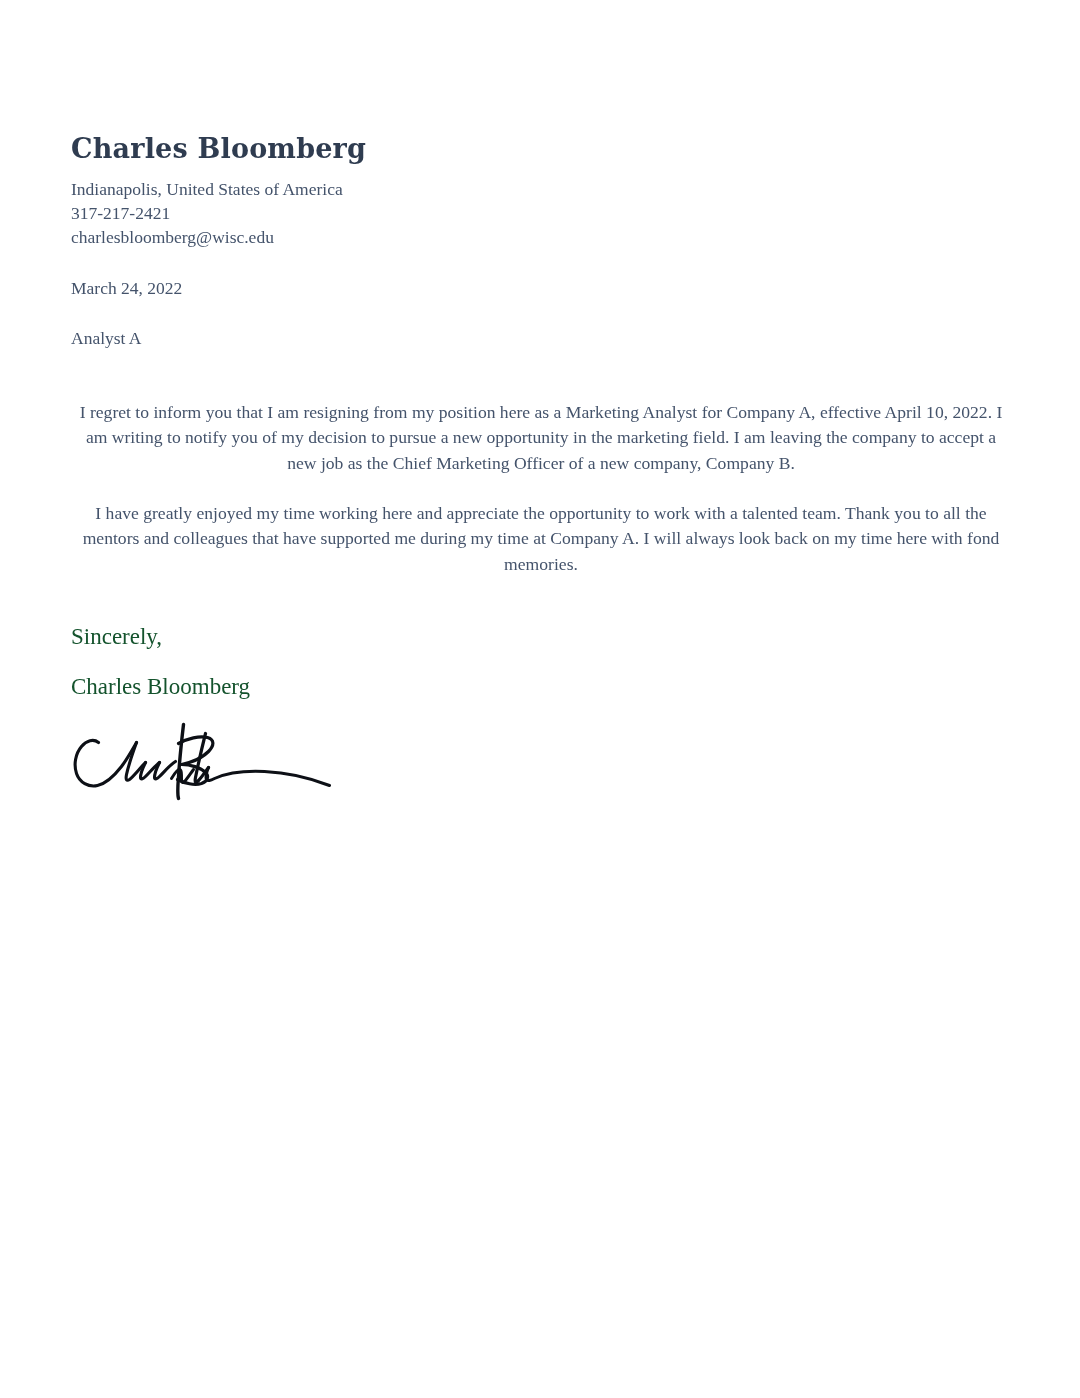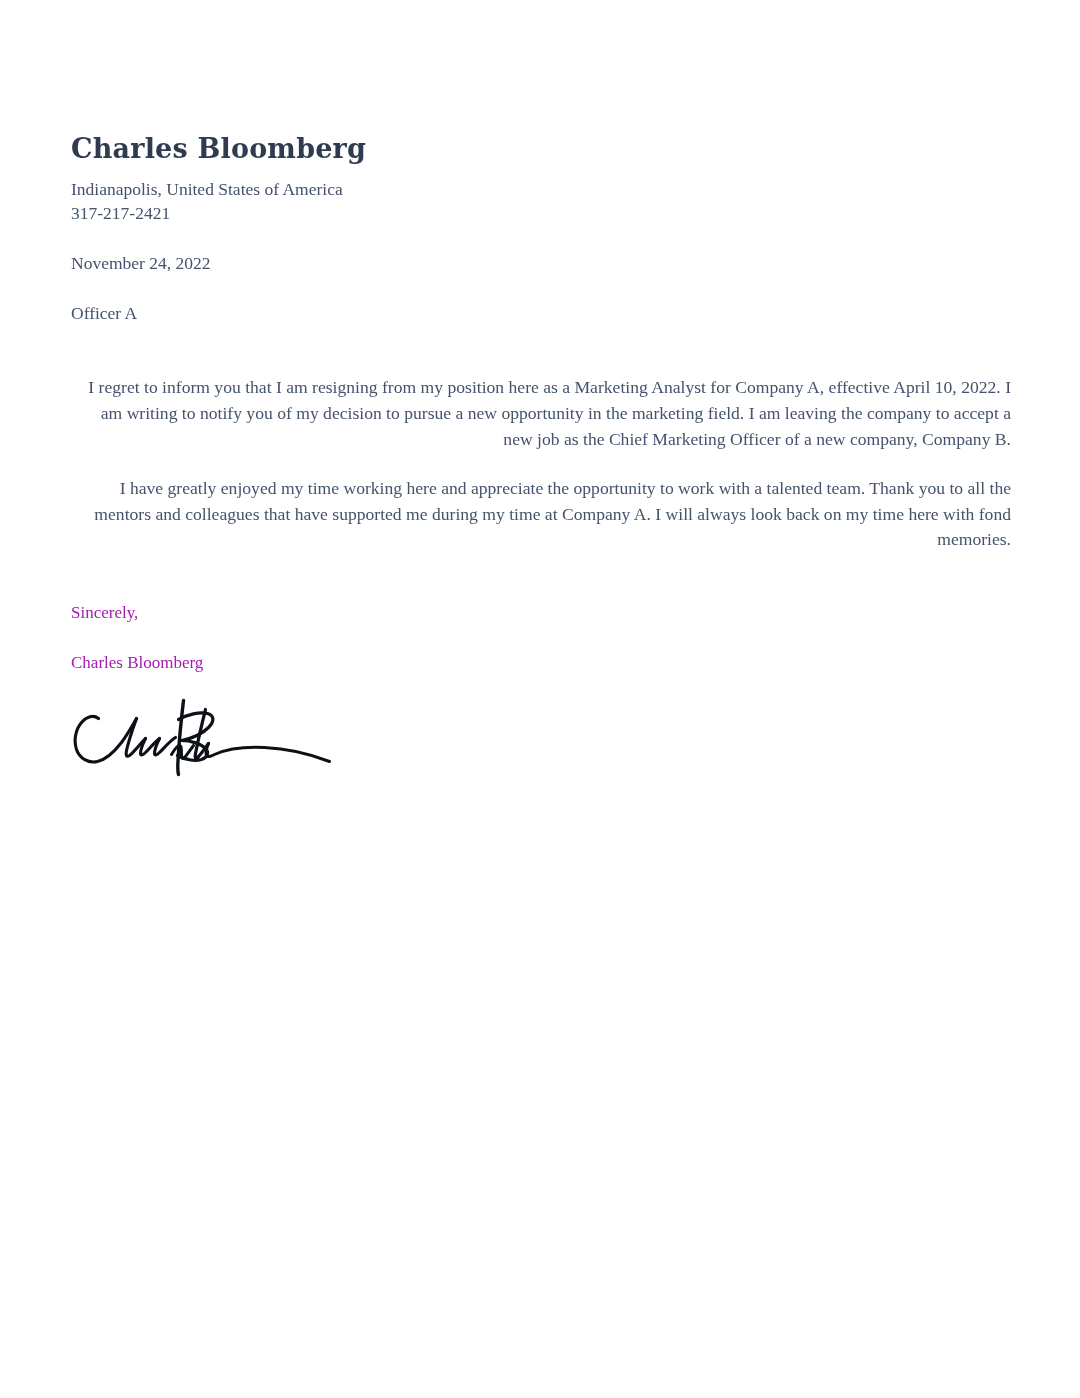--- a/index.html
+++ b/index.html
@@ -58,28 +58,28 @@
   .salutation {
     font-size: 17.5px;
     line-height: 24px;
     color: #44536b;
   }
   .body-para {
     font-size: 17.6px;
     line-height: 25.6px;
     color: #44536b;
     margin: 0;
-    text-align: right;
+    text-align: center;
     width: 940px;
   }
   .gap-para { height: 24px; }
   .closing-line {
-    font-size: 17px;
+    font-size: 23px;
     line-height: 24px;
-    color: #a21caf;
+    color: #14532d;
   }
   .signature-wrap {
     margin-top: 22px;
     width: 300px;
     height: 82px;
   }
   .signature-wrap svg {
     display: block;
     width: 268px;
     height: 80px;
@@ -89,29 +89,30 @@
 <body>
 
 <div class="page">
   <div class="content">
 
     <h1 class="sender-name">Charles Bloomberg</h1>
 
     <div class="contact-block">
       <div class="contact-line">Indianapolis, United States of America</div>
       <div class="contact-line">317-217-2421</div>
+      <div class="contact-line">charlesbloomberg@wisc.edu</div>
     </div>
 
     <div class="spacer-1"></div>
 
-    <div class="meta-line">November 24, 2022</div>
+    <div class="meta-line">March 24, 2022</div>
 
     <div class="gap-md"></div>
 
-    <div class="meta-line">Officer A</div>
+    <div class="meta-line">Analyst A</div>
 
     <div class="gap-md"></div>
 
 
     <div class="gap-para"></div>
 
     <p class="body-para">I regret to inform you that I am resigning from my position here as a Marketing Analyst for Company A, effective April 10, 2022. I am writing to notify you of my decision to pursue a new opportunity in the marketing field. I am leaving the company to accept a new job as the Chief Marketing Officer of a new company, Company B.</p>
 
     <div class="gap-para"></div>
 

